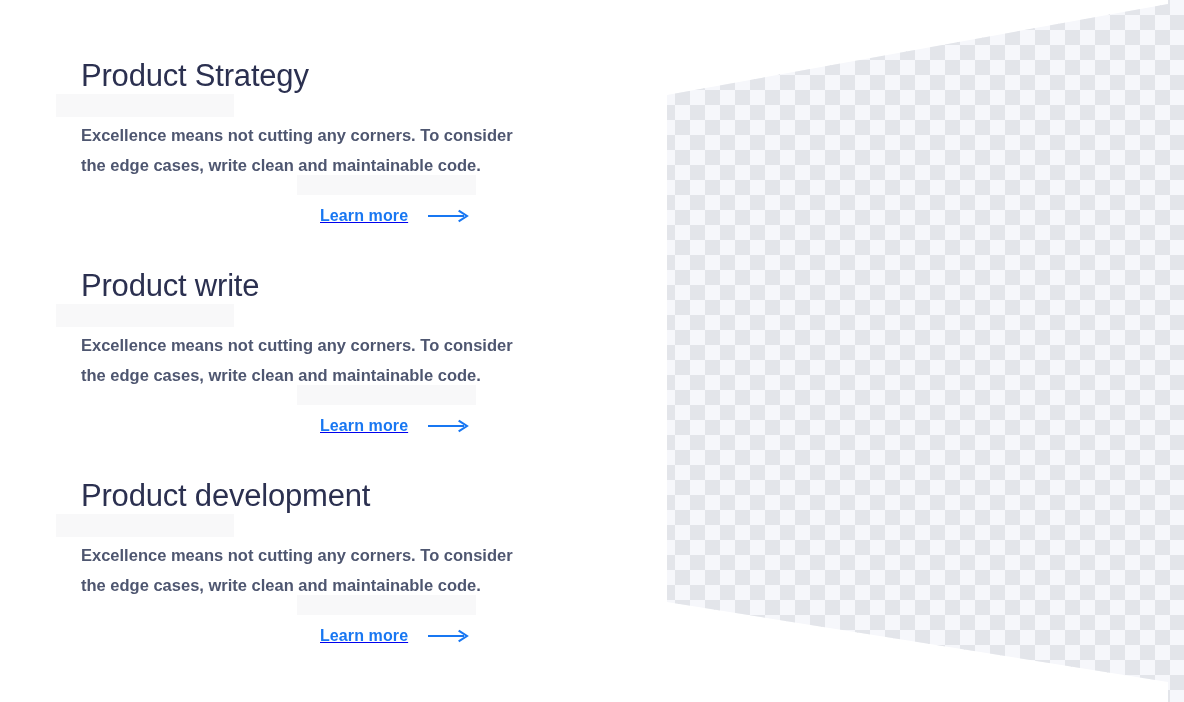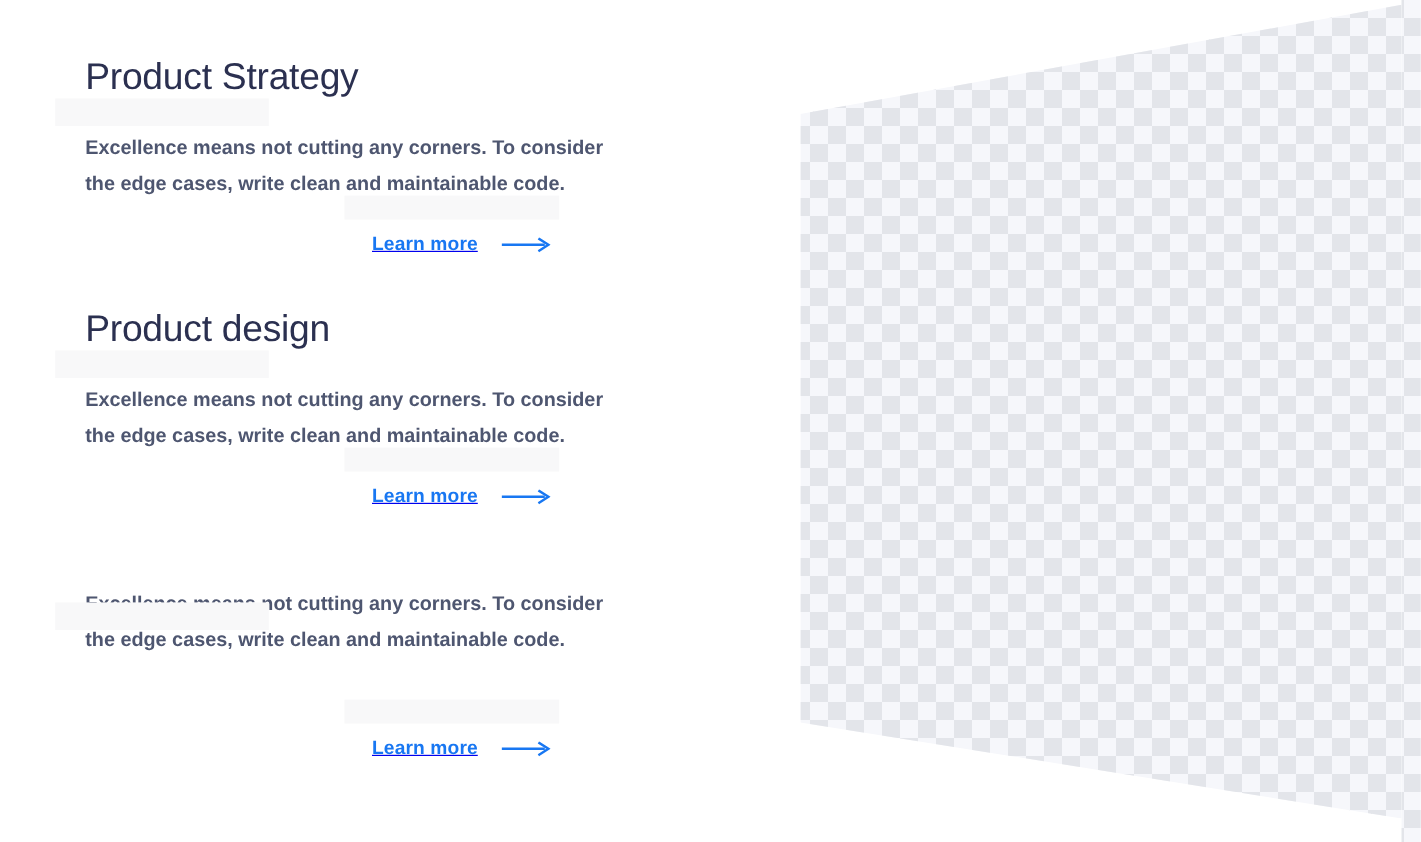--- a/index.html
+++ b/index.html
@@ -60,22 +60,23 @@
   .content {
     position: absolute;
     left: 0;
     top: 0;
     width: 640px;
     height: 702px;
   }
 
   .section {
     position: absolute;
-    left: 71px;
+    left: 81px;
     width: 460px;
+    margin-top: 12px;
   }
 
   .section-1 { top: 44px; }
   .section-2 { top: 254px; }
   .section-3 { top: 464px; }
 
   .section-heading {
     margin: 0;
     font-family: "Liberation Sans", sans-serif;
     font-size: 31px;
@@ -162,34 +163,35 @@
         <span class="learn-label">Learn more</span>
         <svg class="learn-arrow" width="41" height="14" viewBox="0 0 41 14">
           <path d="M0 7 H36" stroke="#1877f2" stroke-width="2" fill="none"></path>
           <path d="M31.5 2.2 L39 7 L31.5 11.8" stroke="#1877f2" stroke-width="2" fill="none" stroke-linecap="square"></path>
         </svg>
       </a>
     </div>
 
     <div class="section section-2">
       <div class="ghost-bar ghost-bar-heading"></div>
-      <h2 class="section-heading">Product design</h2>
+      <h2 class="section-heading">Product write</h2>
       <p class="section-body">Excellence means not cutting any corners. To consider the edge cases, write clean and maintainable code.</p>
       <div class="ghost-bar ghost-bar-body"></div>
       <a class="learn-row" href="#">
         <span class="learn-label">Learn more</span>
         <svg class="learn-arrow" width="41" height="14" viewBox="0 0 41 14">
           <path d="M0 7 H36" stroke="#1877f2" stroke-width="2" fill="none"></path>
           <path d="M31.5 2.2 L39 7 L31.5 11.8" stroke="#1877f2" stroke-width="2" fill="none" stroke-linecap="square"></path>
         </svg>
       </a>
     </div>
 
     <div class="section section-3">
       <div class="ghost-bar ghost-bar-heading"></div>
+      <h2 class="section-heading">Product development</h2>
       <p class="section-body">Excellence means not cutting any corners. To consider the edge cases, write clean and maintainable code.</p>
       <div class="ghost-bar ghost-bar-body"></div>
       <a class="learn-row" href="#">
         <span class="learn-label">Learn more</span>
         <svg class="learn-arrow" width="41" height="14" viewBox="0 0 41 14">
           <path d="M0 7 H36" stroke="#1877f2" stroke-width="2" fill="none"></path>
           <path d="M31.5 2.2 L39 7 L31.5 11.8" stroke="#1877f2" stroke-width="2" fill="none" stroke-linecap="square"></path>
         </svg>
       </a>
     </div>

